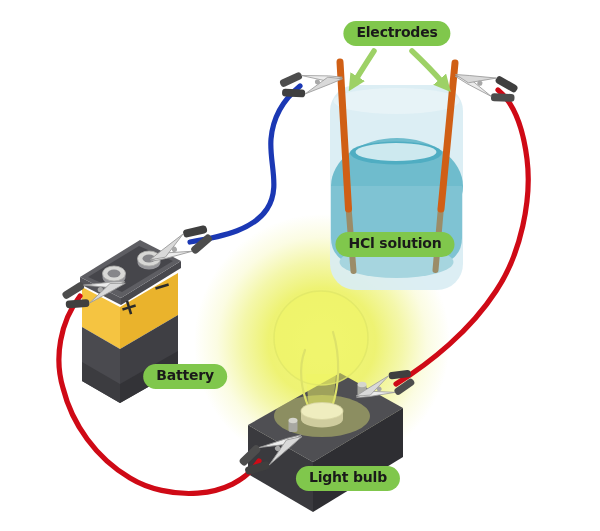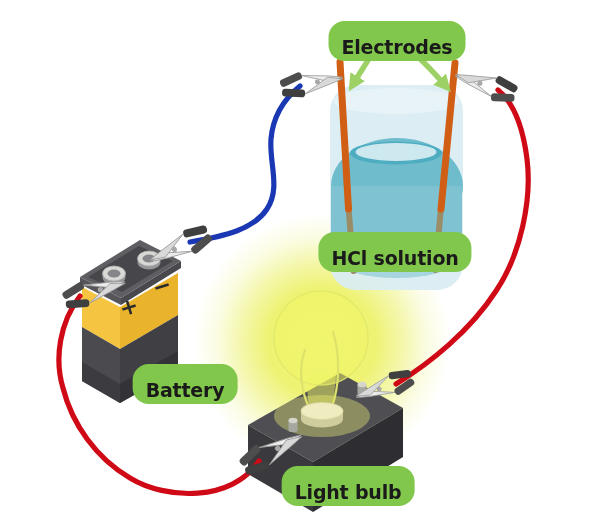--- a/index.html
+++ b/index.html
@@ -5,23 +5,23 @@
 <style>
   html,body{margin:0;padding:0;background:#fff;}
   .canvas{
     position:relative;width:600px;height:531px;background:#ffffff;overflow:hidden;
     font-family:"DejaVu Sans","Liberation Sans",sans-serif;
   }
   .canvas svg{position:absolute;left:0;top:0;z-index:1;}
   .pill{
     position:absolute;z-index:2;
     background:#80c74c;color:#1a1a1a;
-    font-weight:bold;font-size:19px;line-height:20px;
+    font-weight:bold;font-size:14px;line-height:20px;
     letter-spacing:-0.2px;white-space:nowrap;
-    padding:16px 13px 4px;border-radius:16px;
+    padding:1px 13px 4px;border-radius:16px;
     transform:translateX(-50%);
   }
 </style>
 </head>
 <body>
 
 <div class="canvas">
 
 <svg width="600" height="531" viewBox="0 0 600 531">
   <defs>

